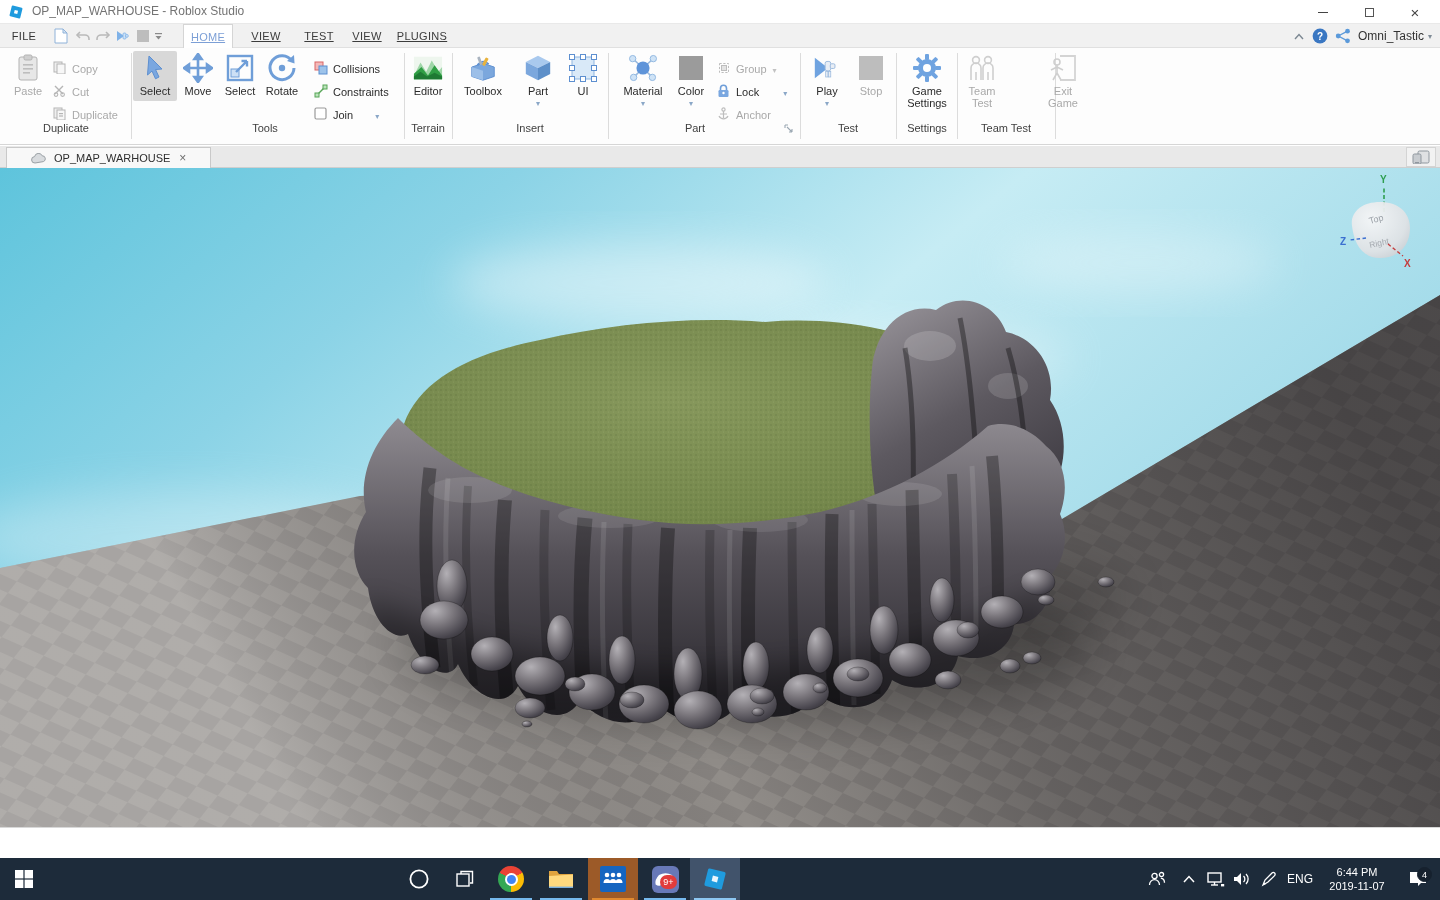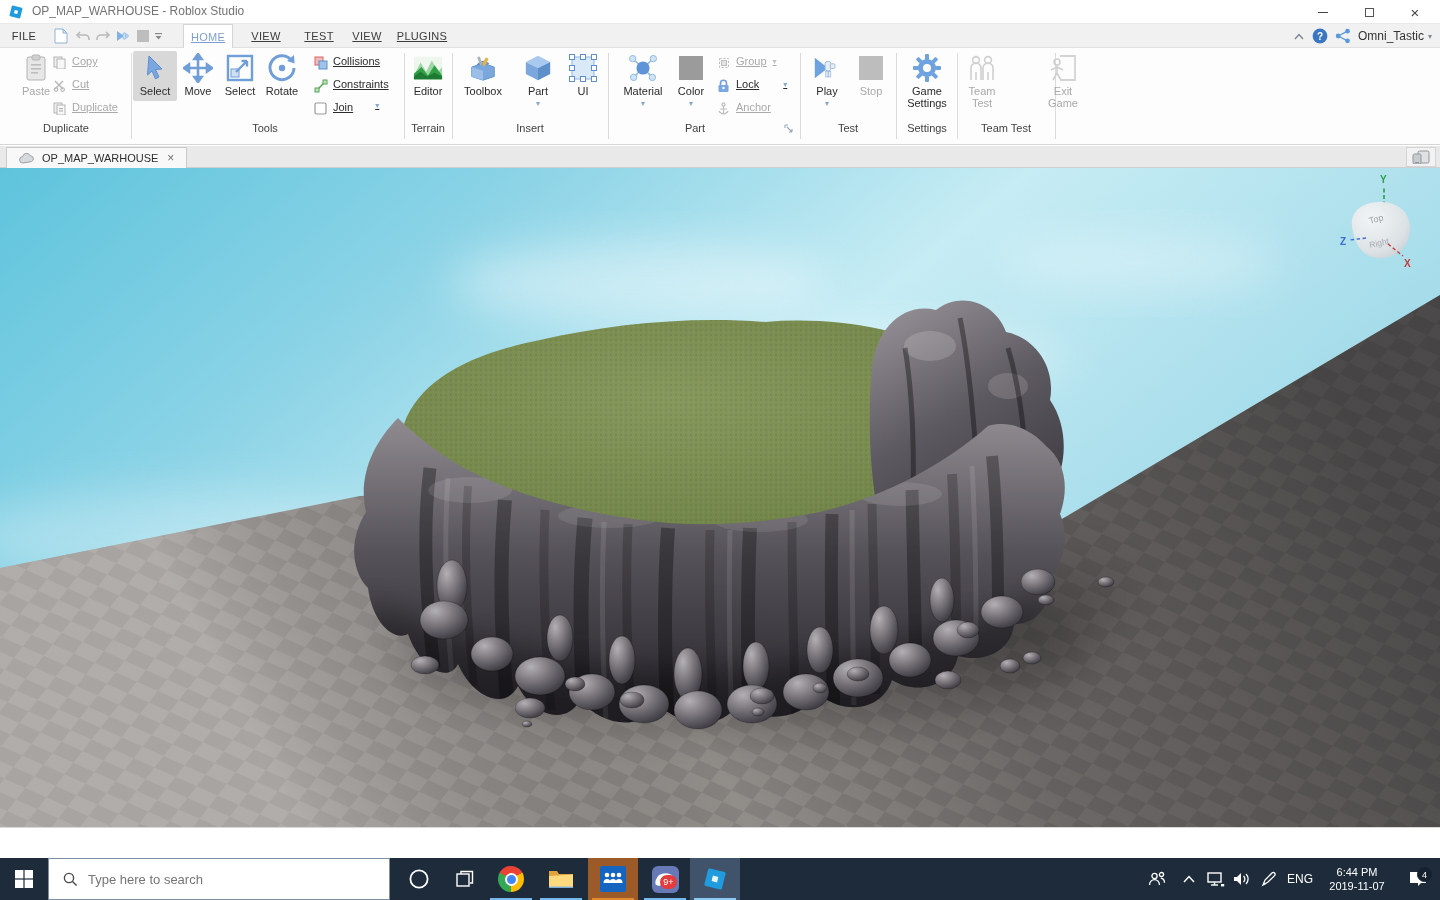--- a/index.html
+++ b/index.html
@@ -29,28 +29,28 @@
 
   
   #ribbon { position:absolute; top:48px; left:0; width:1440px; height:97px; background:#fdfdfd; border-bottom:1px solid #d6d6d6; }
   .gsep { position:absolute; top:5px; height:86px; width:1px; background:#dcdcdc; }
   .xl { position:absolute; top:5px; width:46px; display:flex; flex-direction:column; align-items:center; }
   .xl .i28 { width:30px; height:30px; display:flex; align-items:center; justify-content:center; }
   .xlbl { font-size:11px; color:#2b2b2b; margin-top:2px; line-height:12px; text-align:center; white-space:nowrap; }
   .xl.dis .xlbl { color:#a9a9a9; }
   .xl.active { background:#d8d8d8; border-radius:2px; padding:2px 0 4px; top:3px; }
   .darr { font-size:8px; color:#8aa7c7; line-height:9px; margin-top:2px; }
-  .srow { position:absolute; height:20px; display:flex; align-items:flex-start; font-size:11px; color:#2b2b2b; white-space:nowrap;text-decoration:underline; }
+  .srow { position:absolute; height:20px; display:flex; align-items:flex-end; font-size:11px; color:#2b2b2b; white-space:nowrap; }
   .srow .i14 { width:15px; height:15px; margin-right:5px; display:flex; align-items:center; justify-content:center; }
   .srow.dis { color:#a9a9a9; }
   .glabel { position:absolute; top:74px; font-size:11px; color:#3f3f3f; text-align:center; }
 
   
   #tabbar { position:absolute; top:146px; left:0; width:1440px; height:22px; background:#e9e9e9; border-bottom:1px solid #cfcfcf; }
-  #doctab { position:absolute; left:6px; top:1px; height:21px; background:#f8f8f8; border:1px solid #c9c9c9; border-bottom:none; display:flex; align-items:center; padding:0 12px; font-size:11px; color:#2e2e2e; }
+  #doctab { position:absolute; left:6px; top:1px; height:21px; background:#f8f8f8; border:1px solid #c9c9c9; border-bottom:none; display:flex; align-items:center; padding:0 24px; font-size:11px; color:#2e2e2e; }
   #doctab .x { margin-left:9px; color:#6e6e6e; font-size:12px; }
   #devicebox { position:absolute; right:4px; top:1px; width:30px; height:20px; background:#f2f2f2; border:1px solid #d4d4d4; display:flex; align-items:center; justify-content:center; }
 
   
   #viewport { position:absolute; top:168px; left:0; width:1440px; height:659px; overflow:hidden; }
 
   
   #statusbar { position:absolute; top:827px; left:0; width:1440px; height:31px; background:#ffffff; border-top:1px solid #d8d8d8; }
 
   
@@ -164,21 +164,21 @@
 <div id="ribbon">
   <div class="gsep" style="left:131px"></div>
     <div class="gsep" style="left:404px"></div>
   <div class="gsep" style="left:452px"></div>
     <div class="gsep" style="left:608px"></div>
   <div class="gsep" style="left:800px"></div>
     <div class="gsep" style="left:896px"></div>
   <div class="gsep" style="left:957px"></div>
     <div class="gsep" style="left:1055px"></div>
 
-  <div class="xl dis" style="left:13px">
+  <div class="xl dis" style="left:5px">
     <span class="i28">
       <svg width="26" height="28" viewBox="0 0 26 28">
           <rect x="4" y="3" width="18" height="23" rx="2" fill="#e7e7e7" stroke="#b3b3b3"></rect>
           <rect x="9" y="1" width="8" height="5" rx="1.5" fill="#cfcfcf" stroke="#b3b3b3"></rect>
           <rect x="8" y="10" width="10" height="1.6" fill="#bdbdbd"></rect>
           <rect x="8" y="14" width="10" height="1.6" fill="#bdbdbd"></rect>
           <rect x="8" y="18" width="7" height="1.6" fill="#bdbdbd"></rect>
         </svg>
     </span>
     <span class="xlbl">Paste</span>
@@ -672,29 +672,20 @@
   <div id="start">
     <svg width="18" height="18" viewBox="0 0 18 18">
         <g fill="#fff">
           <rect width="8.4" height="8.4"></rect>
           <rect x="9.6" width="8.4" height="8.4"></rect>
           <rect y="9.6" width="8.4" height="8.4"></rect>
           <rect x="9.6" y="9.6" width="8.4" height="8.4"></rect>
         </g>
       </svg>
   </div>
-  <div id="searchbox">
-    <span class="mag">
-      <svg width="15" height="15" viewBox="0 0 15 15">
-          <circle cx="6" cy="6" r="4.6" fill="none" stroke="#4a4a4a" stroke-width="1.4"></circle>
-          <line x1="9.5" y1="9.5" x2="13.6" y2="13.6" stroke="#4a4a4a" stroke-width="1.4"></line>
-        </svg>
-    </span>
-    <input type="text" placeholder="Type here to search" style="">
-  </div>
   <div class="tb-slot" style="left:394px">
     <svg width="22" height="22" viewBox="0 0 22 22">
         <circle cx="11" cy="11" r="8.6" fill="none" stroke="#fff" stroke-width="1.8"></circle>
       </svg>
   </div>
   <div class="tb-slot" style="left:440px">
     <svg width="18" height="18" viewBox="0 0 18 18">
         <rect x="1" y="4" width="12" height="12" fill="none" stroke="#fff" stroke-width="1.4"></rect>
         <path d="M5,4 V1.5 H16.5 V13 H14" fill="none" stroke="#fff" stroke-width="1.4"></path>
       </svg>

